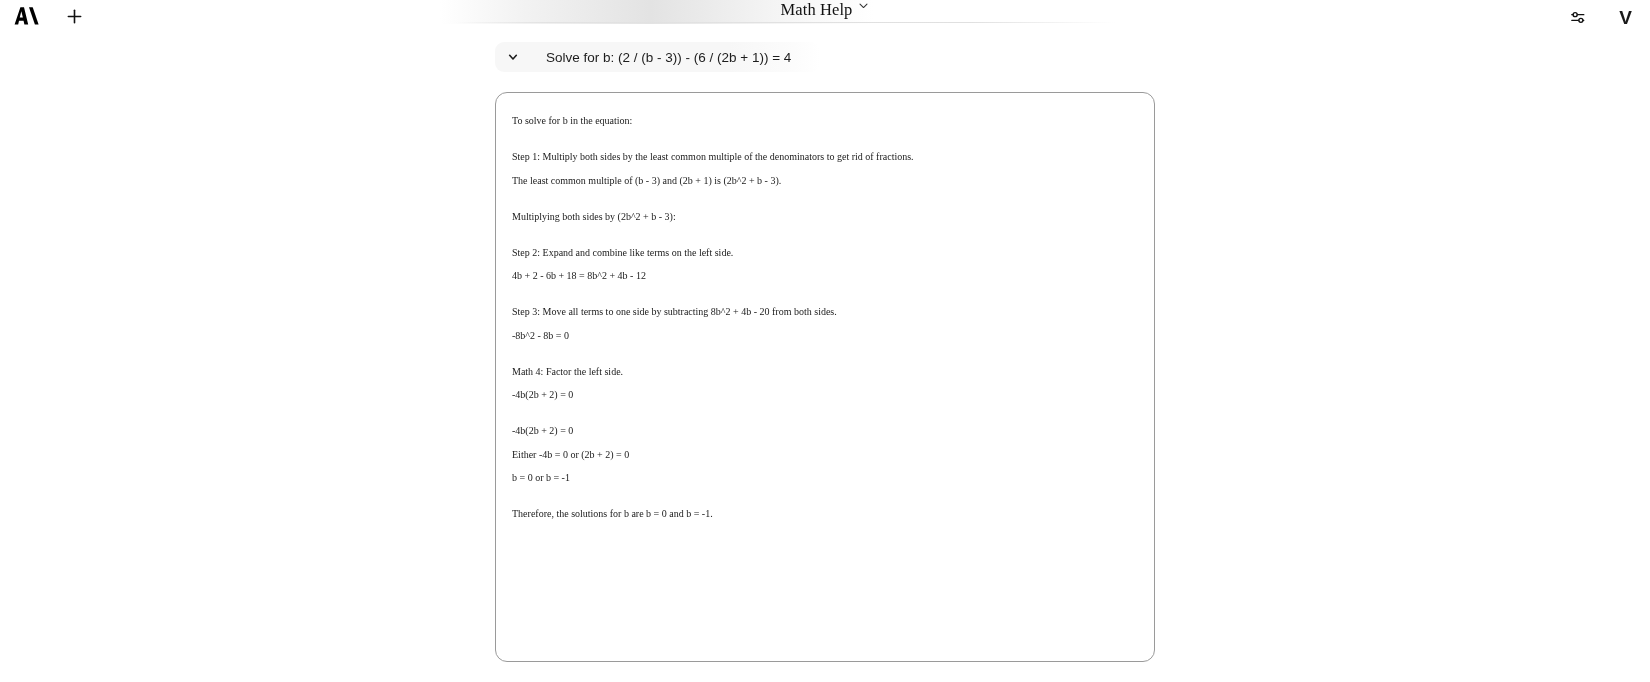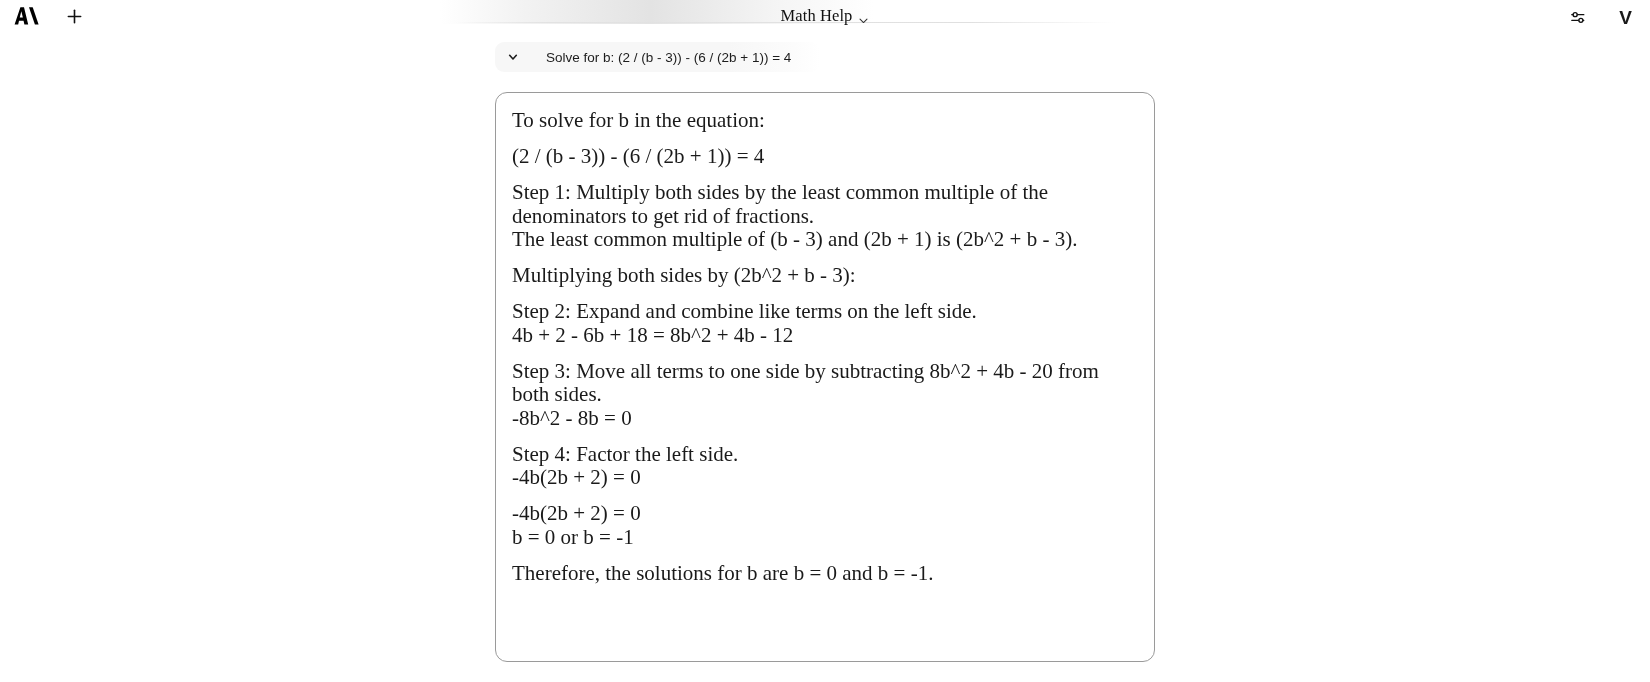--- a/index.html
+++ b/index.html
@@ -62,21 +62,21 @@
        rgba(224,224,224,1) 78%,
        rgba(255,255,255,0) 100%);
     pointer-events: none;
   }
 
   .title-wrap {
     position: absolute;
     left: 0; top: 0;
     width: 1650px; height: 26px;
     display: flex;
-    align-items: flex-end;
+    align-items: flex-start;
     justify-content: center;
     gap: 6px;
   }
   .title-text {
     font-family: "Liberation Serif", "DejaVu Serif", serif;
     font-size: 16.5px;
     color: #111111;
     letter-spacing: 0.1px;
     cursor: pointer;
   }
@@ -148,21 +148,21 @@
     background: #ffffff;
     padding: 16px 22px 0 16px;
     overflow: hidden;
   }
   .block {
     margin: 0 0 12.5px 0;
   }
   .block:last-child { margin-bottom: 16px; }
   .line {
     font-family: "Liberation Serif", "DejaVu Serif", serif;
-    font-size: 21px;
+    font-size: 10px;
     line-height: 23.5px;
     color: #1a1a1a;
     white-space: pre-wrap;
   }
 </style>
 </head>
 <body>
 
 <div class="topbar">
 
@@ -215,42 +215,40 @@
   </span>
   <span class="prompt-text">Solve for b: (2 / (b - 3)) - (6 / (2b + 1)) = 4</span>
 </div>
 
 <div class="response-card">
   <div id="response-body">
       <div class="block">
         <div class="line">To solve for b in the equation:</div>
       </div>
       <div class="block">
-        <div class="line">(2 / (b - 3)) - (6 / (2b + 1)) = 4</div>
-      </div>
-      <div class="block">
         <div class="line">Step 1: Multiply both sides by the least common multiple of the denominators to get rid of fractions.</div>
         <div class="line">The least common multiple of (b - 3) and (2b + 1) is (2b^2 + b - 3).</div>
       </div>
       <div class="block">
         <div class="line">Multiplying both sides by (2b^2 + b - 3):</div>
       </div>
       <div class="block">
         <div class="line">Step 2: Expand and combine like terms on the left side.</div>
         <div class="line">4b + 2 - 6b + 18 = 8b^2 + 4b - 12</div>
       </div>
       <div class="block">
         <div class="line">Step 3: Move all terms to one side by subtracting 8b^2 + 4b - 20 from both sides.</div>
         <div class="line">-8b^2 - 8b = 0</div>
       </div>
       <div class="block">
-        <div class="line">Step 4: Factor the left side.</div>
+        <div class="line">Math 4: Factor the left side.</div>
         <div class="line">-4b(2b + 2) = 0</div>
       </div>
       <div class="block">
         <div class="line">-4b(2b + 2) = 0</div>
+        <div class="line">Either -4b = 0 or (2b + 2) = 0</div>
         <div class="line">b = 0 or b = -1</div>
       </div>
       <div class="block">
         <div class="line">Therefore, the solutions for b are b = 0 and b = -1.</div>
       </div>
     </div>
 </div>
 
 </body></html>

